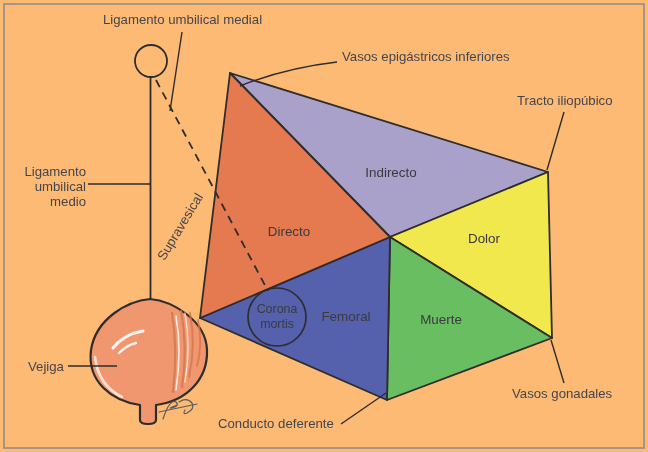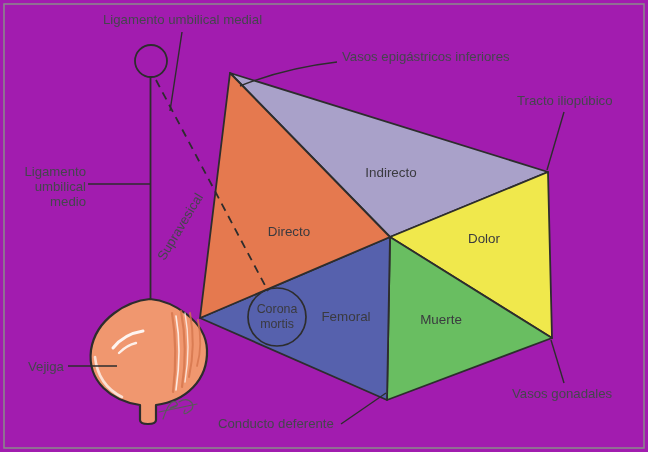--- a/index.html
+++ b/index.html
@@ -1,16 +1,16 @@
 <!DOCTYPE html>
 <html><head>
 <meta charset="utf-8">
 <style>
   html,body{margin:0;padding:0;background:#fff;}
-  .stage{position:relative;width:648px;height:452px;background:#a21caf;font-family:"Liberation Sans",sans-serif;}
+  .stage{position:relative;width:648px;height:452px;background:#fdba74;font-family:"Liberation Sans",sans-serif;}
   svg{display:block;}
   .frame{fill:none;stroke:#8a8a8a;stroke-width:1.5;}
   .tri{stroke:#2d2d2d;stroke-width:1.8;stroke-linejoin:round;}
   .ink{stroke:#2d2d2d;fill:none;}
   .leader{stroke:#2d2d2d;stroke-width:1.4;fill:none;}
   .lbl{fill:#45454d;font-size:13.2px;}
   .lbl-sm{fill:#3a3a3f;font-size:12.4px;}
   .zone{fill:#3a3a3f;font-size:13.4px;}
   .mid{text-anchor:middle;}
   .end{text-anchor:end;}

